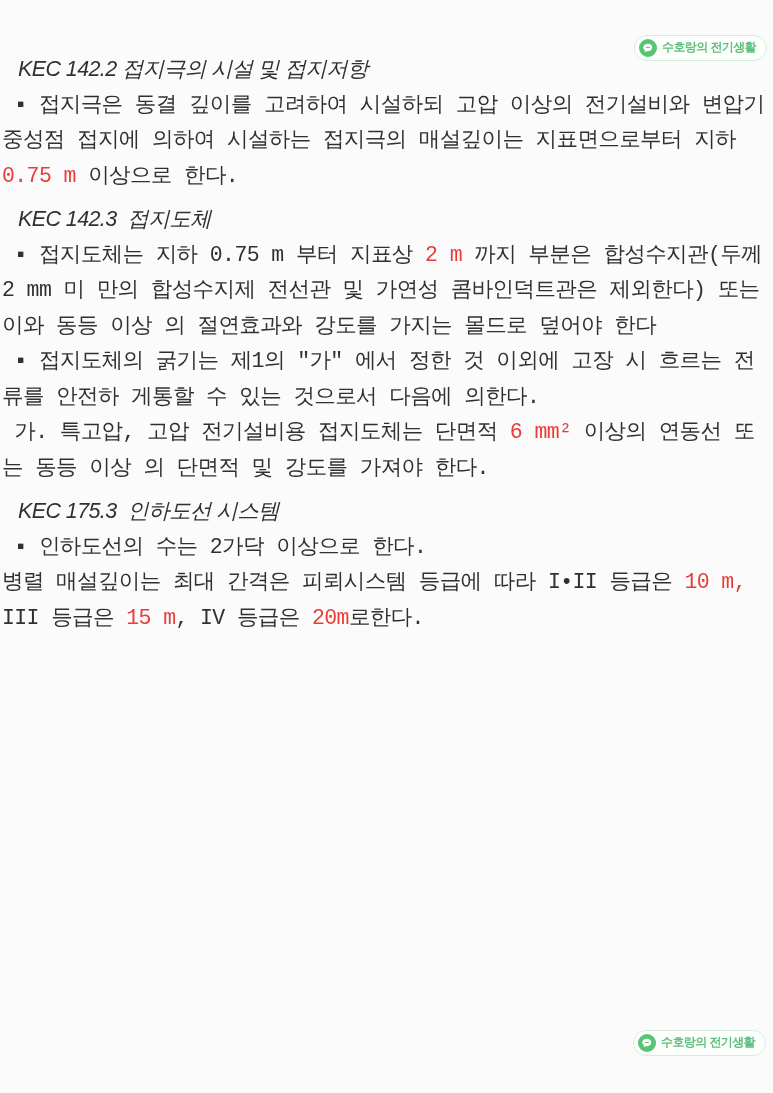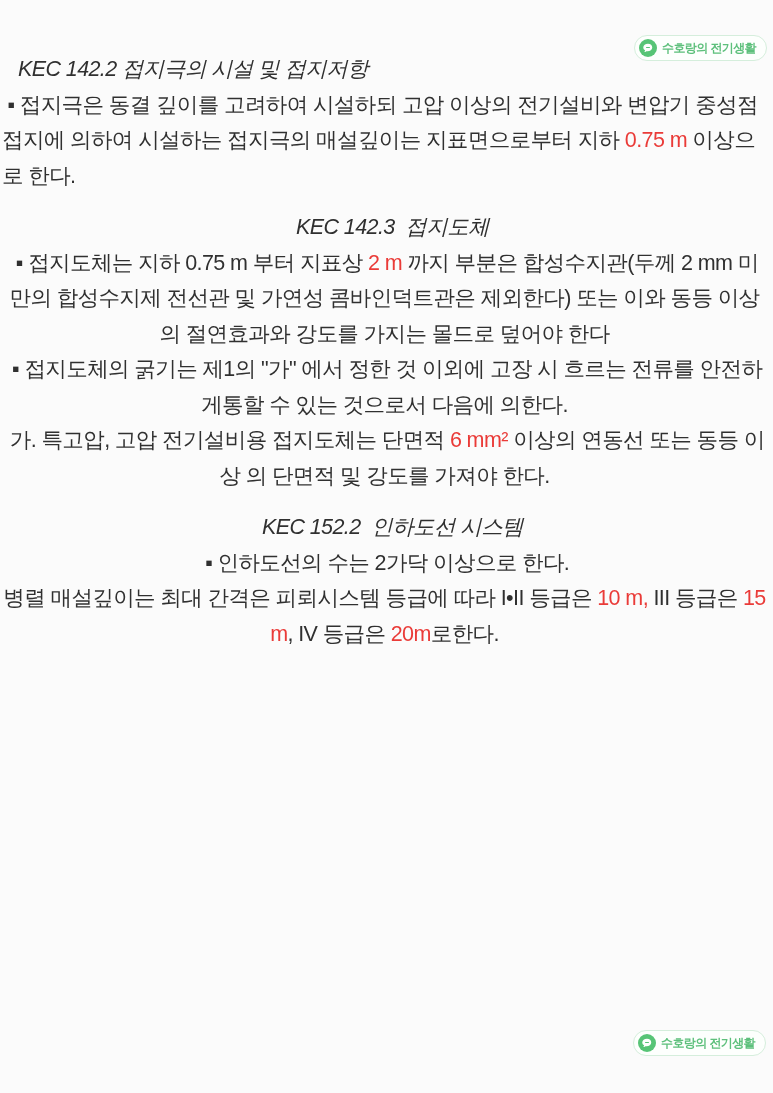--- a/index.html
+++ b/index.html
@@ -18,46 +18,45 @@
   
   main {
     position: relative;
     padding: 52px 6px 0 2px;
     color: #303030;
     font-size: 21.5px;
     line-height: 35.5px;
     letter-spacing: -0.6px;
   }
   section + section {
-    margin-top: 16px;
-    text-align: center;
+    margin-top: 8px;
   }
   .section-heading {
     margin: 0;
     padding-left: 16px;
     font-size: 21.5px;
     font-weight: 400;
     white-space: pre-wrap;
     font-style: italic;
   }
   .paragraph {
     margin: 0;
     white-space: pre-wrap;
     word-break: normal;
     overflow-wrap: break-word;
+    font-family: Liberation Mono, monospace;
   }
   .red {
     color: #ea3b38;
   }
 
   
   .badge {
     position: absolute;
     display: inline-flex;
-    align-items: center;
     gap: 5px;
     padding: 3px 10px 3px 4px;
     background: #fdfffd;
     border: 1.5px solid #d5eedc;
     border-radius: 16px;
     box-sizing: border-box;
     height: 26px;
   }
   .badge-top    { top: 35px;  right: 6px; }
   .badge-bottom { top: 1030px; right: 7px; }
@@ -97,21 +96,21 @@
       <h2 class="section-heading">KEC 142.2 접지극의 시설 및 접지저항</h2>
       <p class="paragraph"><span class="plain"> ▪ 접지극은 동결 깊이를 고려하여 시설하되 고압 이상의 전기설비와 변압기 중성점 접지에 의하여 시설하는 접지극의 매설깊이는 지표면으로부터 지하 </span><span class="red">0.75 m</span><span class="plain"> 이상으로 한다.</span></p>
     </section>
     <section>
       <h2 class="section-heading">KEC 142.3  접지도체</h2>
       <p class="paragraph"><span class="plain"> ▪ 접지도체는 지하 0.75 m 부터 지표상 </span><span class="red">2 m</span><span class="plain"> 까지 부분은 합성수지관(두께 2 mm 미 만의 합성수지제 전선관 및 가연성 콤바인덕트관은 제외한다) 또는 이와 동등 이상 의 절연효과와 강도를 가지는 몰드로 덮어야 한다</span></p>
       <p class="paragraph"><span class="plain"> ▪ 접지도체의 굵기는 제1의 "가" 에서 정한 것 이외에 고장 시 흐르는 전류를 안전하 게통할 수 있는 것으로서 다음에 의한다.</span></p>
       <p class="paragraph"><span class="plain"> 가. 특고압, 고압 전기설비용 접지도체는 단면적 </span><span class="red">6 mm²</span><span class="plain"> 이상의 연동선 또는 동등 이상 의 단면적 및 강도를 가져야 한다.</span></p>
     </section>
     <section>
-      <h2 class="section-heading">KEC 152.2  인하도선 시스템</h2>
+      <h2 class="section-heading">KEC 175.3  인하도선 시스템</h2>
       <p class="paragraph"><span class="plain"> ▪ 인하도선의 수는 2가닥 이상으로 한다.</span></p>
       <p class="paragraph"><span class="plain">병렬 매설깊이는 최대 간격은 피뢰시스템 등급에 따라 I•II 등급은 </span><span class="red">10 m,</span><span class="plain"> III 등급은 </span><span class="red">15 m</span><span class="plain">, IV 등급은 </span><span class="red">20m</span><span class="plain">로한다.</span></p>
     </section>
   </main>
 
 <div class="badge badge-bottom">
   <span class="badge-circle">
     <svg width="12" height="12" viewBox="0 0 24 24" aria-hidden="true">
       <path fill="#ffffff" d="M12 3.5C6.8 3.5 2.5 6.7 2.5 10.8c0 2.4 1.5 4.5 3.8 5.8-.2 1-.7 2.3-1.6 3.3 0 0 2.3-.3 4.1-1.6.8.2 1.4.2 2.2.2 5.2 0 9.5-3.2 9.5-7.7S17.2 3.5 12 3.5z"></path>
       <rect x="8" y="9.8" width="8" height="2.2" rx="1.1" fill="#57c476"></rect>

